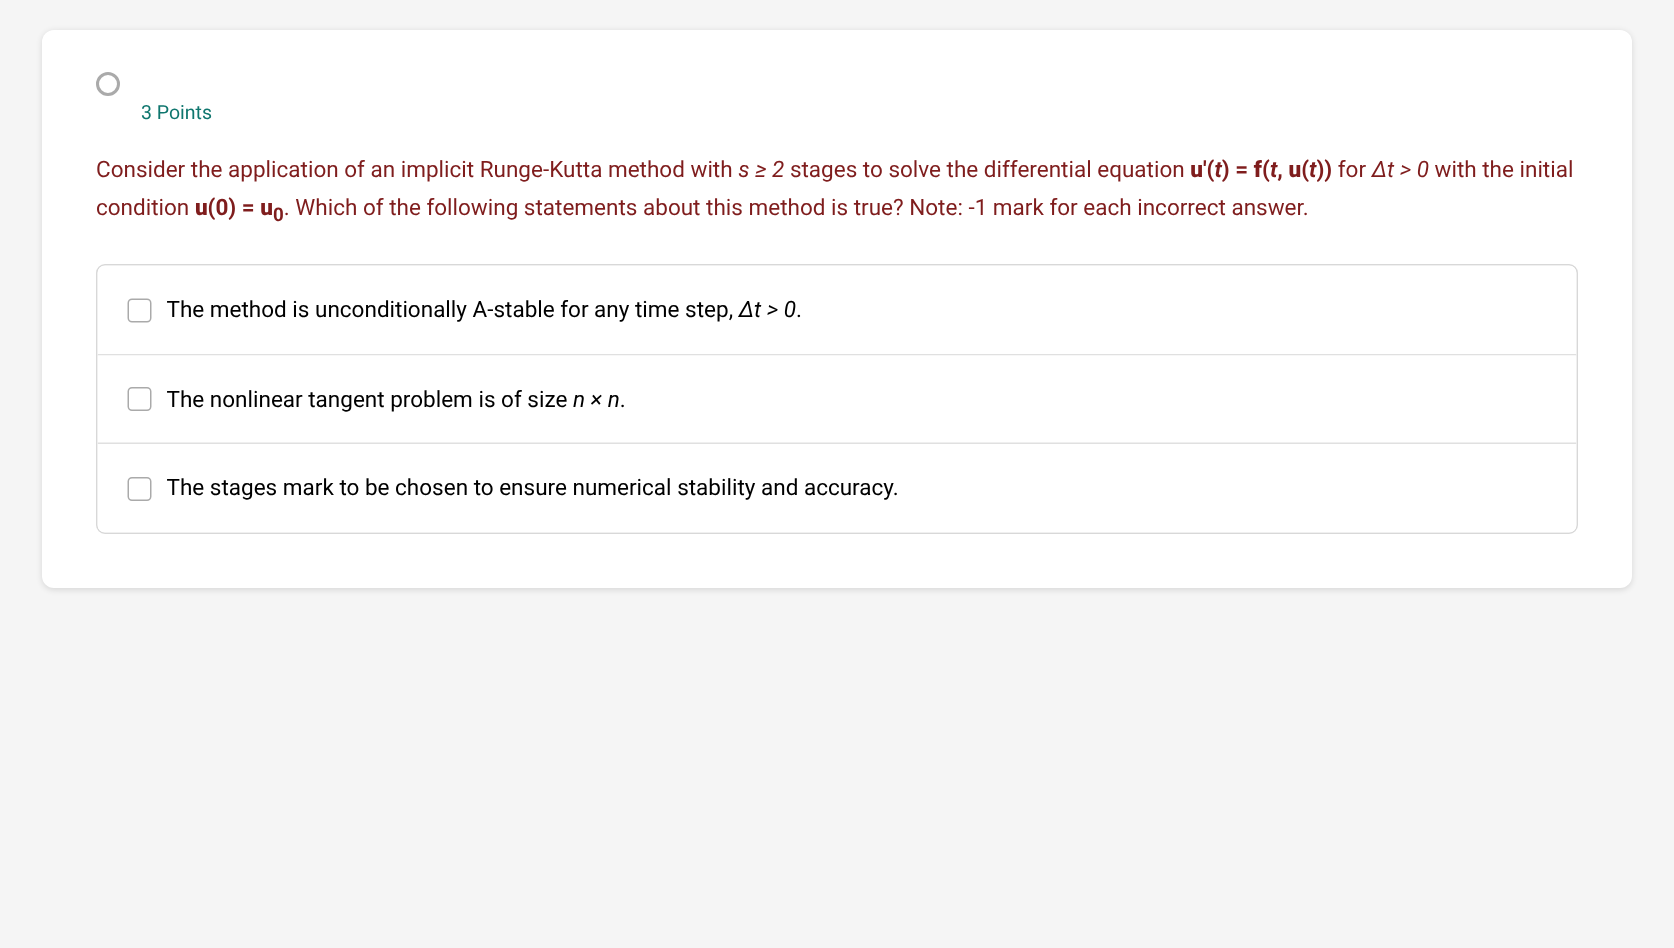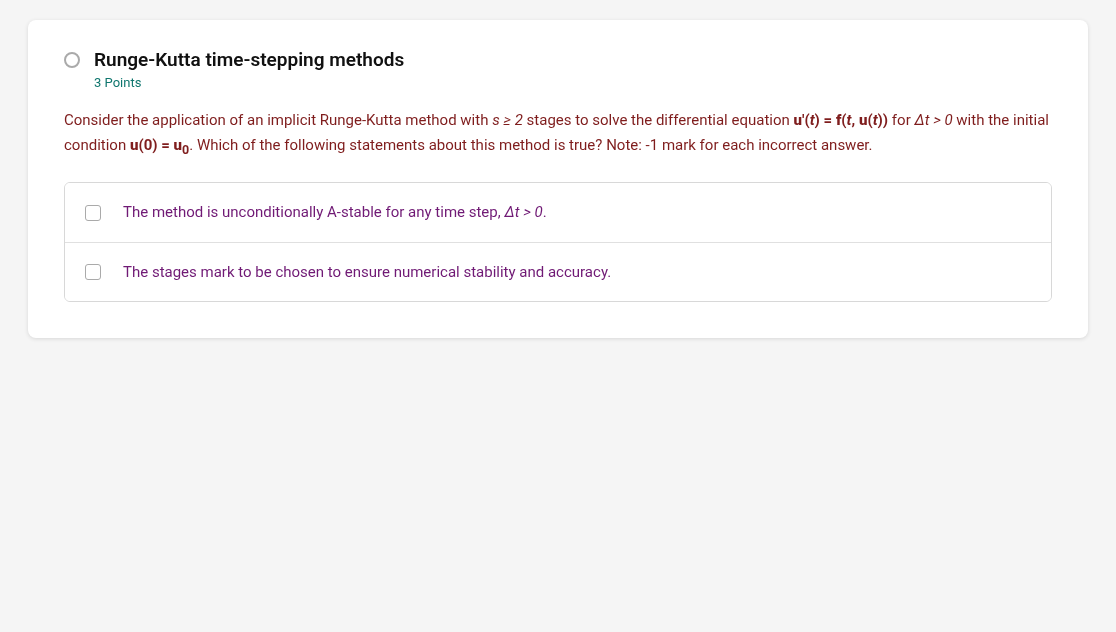--- a/index.html
+++ b/index.html
@@ -79,26 +79,26 @@
       flex-direction: column;
       gap: 0;
       border: 1px solid #d8d8d8;
       border-radius: 6px;
       overflow: hidden;
     }
 
     .option-item {
       display: flex;
       align-items: center;
-      gap: 22px;
+      gap: 10px;
       padding: 18px 20px;
       background: #fff;
       border-bottom: 1px solid #e0e0e0;
       font-size: 15px;
-      color: #701a75;
+      color: #000000;
       line-height: 1.5;
     }
 
     .option-item:last-child {
       border-bottom: none;
     }
 
     .option-checkbox {
       width: 16px;
       height: 16px;
@@ -117,38 +117,43 @@
       font-size: 0.7em;
       vertical-align: super;
     }
   </style>
 </head>
 <body>
 
 <div class="card">
   <div class="question-header">
     <div class="circle-icon"></div>
-    <span class="question-title">Runge-Kutta time-stepping methods</span>
   </div>
   <div class="points-label">3 Points</div>
 
   <div class="question-body">
     Consider the application of an implicit Runge-Kutta method with <span class="math"><i>s</i> ≥ 2</span> stages to solve the differential equation <span class="math-bold"><b>u</b>′(<i>t</i>) = <b>f</b>(<i>t</i>, <b>u</b>(<i>t</i>))</span> for <span class="math">Δ<i>t</i> &gt; 0</span> with the initial condition <span class="math-bold"><b>u</b>(0) = <b>u</b><sub>0</sub></span>. Which of the following statements about this method is true? Note: -1 mark for each incorrect answer.
   </div>
 
   <div class="options-list">
 
     <div class="option-item">
       <div class="option-checkbox"></div>
       <span class="option-text">
         The method is unconditionally A-stable for any time step, <span class="math">Δ<i>t</i> &gt; 0</span>.
       </span>
     </div>
 
 
+    <div class="option-item">
+      <div class="option-checkbox"></div>
+      <span class="option-text">
+        The nonlinear tangent problem is of size <span class="math"><i>n</i> × <i>n</i></span>.
+      </span>
+    </div>
 
     <div class="option-item">
       <div class="option-checkbox"></div>
       <span class="option-text">
         The stages mark to be chosen to ensure numerical stability and accuracy.
       </span>
     </div>
 
   </div>
 </div>

